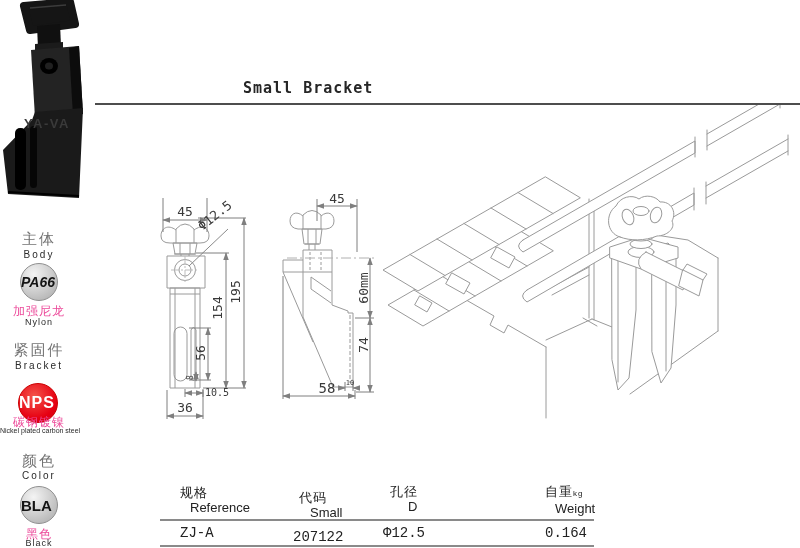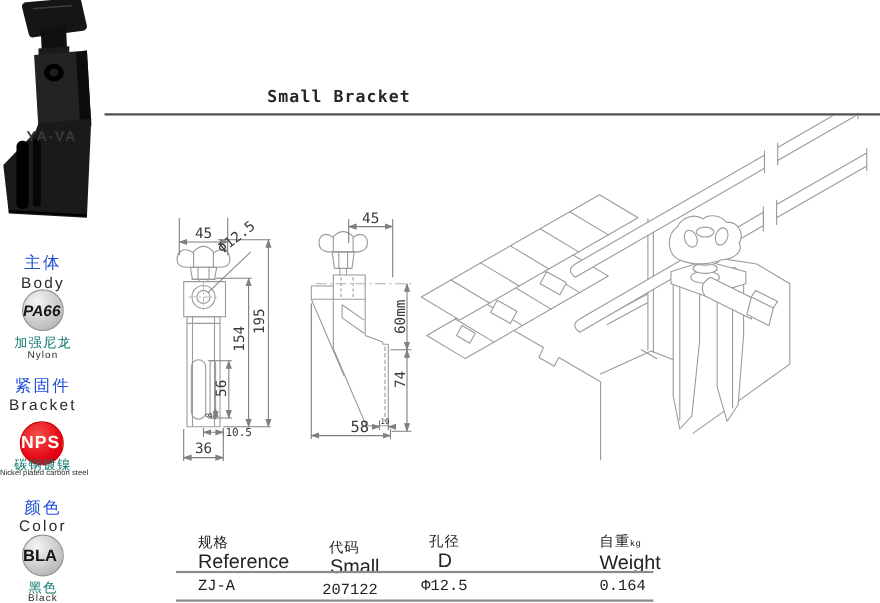--- a/index.html
+++ b/index.html
@@ -1,39 +1,39 @@
 <!DOCTYPE html>
 <html><head>
 <meta charset="utf-8">
 <style>
   html,body{margin:0;padding:0;background:#fff;}
   #page{position:relative;width:800px;height:548px;background:#fff;overflow:hidden;
         font-family:"Liberation Sans",sans-serif;color:#2f2f2f;}
   .abs{position:absolute;}
   
   .side-wrap{left:0;width:78px;text-align:center;}
-  .zh-big{font-size:15px;letter-spacing:2px;color:#1d4ed8;}
-  .en-small{font-size:14px;letter-spacing:2px;color:#2a2a2a;}
-  .zh-mid{font-size:12px;letter-spacing:1px;color:#0f766e;}
+  .zh-big{font-size:15px;letter-spacing:2px;color:#737373;}
+  .en-small{font-size:10px;letter-spacing:2px;color:#2a2a2a;}
+  .zh-mid{font-size:12px;letter-spacing:1px;color:#ec4899;}
   .en-tiny{font-size:9px;letter-spacing:1px;color:#2a2a2a;}
   .en-micro{font-size:7px;letter-spacing:0;color:#2a2a2a;white-space:nowrap;}
   .badge{border-radius:50%;display:flex;align-items:center;
          font-weight:bold;box-sizing:border-box;}
   .badge-silver{background:radial-gradient(circle at 35% 28%,#f4f4f4 0%,#d2d2d2 45%,#a8a8a8 100%);
                 border:1px solid #8f8f8f;color:#141414;}
   .badge-red{background:radial-gradient(circle at 40% 32%,#f4544a 0%,#e60012 65%,#ca0010 100%);
              border:1px solid #c00;color:#fff;}
   
   .title-zh{font-size:27px;letter-spacing:3px;color:#262626;}
   .title-en{font-family:"DejaVu Sans Mono",monospace;font-size:15px;font-weight:bold;
             letter-spacing:1px;color:#262626;}
   .rule{height:2px;background:#4d4d4d;}
   
   .t-zh{font-size:13px;letter-spacing:1px;color:#222;}
-  .t-en{font-size:18px;color:#222;}
+  .t-en{font-size:13px;color:#222;margin-left:10px;}
   .t-val{font-family:Liberation Mono, monospace;font-size:14px;color:#222;}
   .t-line{height:2px;background:#8a8a8a;}
   .kg{font-size:8px;}
   
   svg text{font-family:"DejaVu Sans Mono",monospace;fill:#3a3a3a;}
 </style>
 </head>
 <body>
 
 <div id="page">

